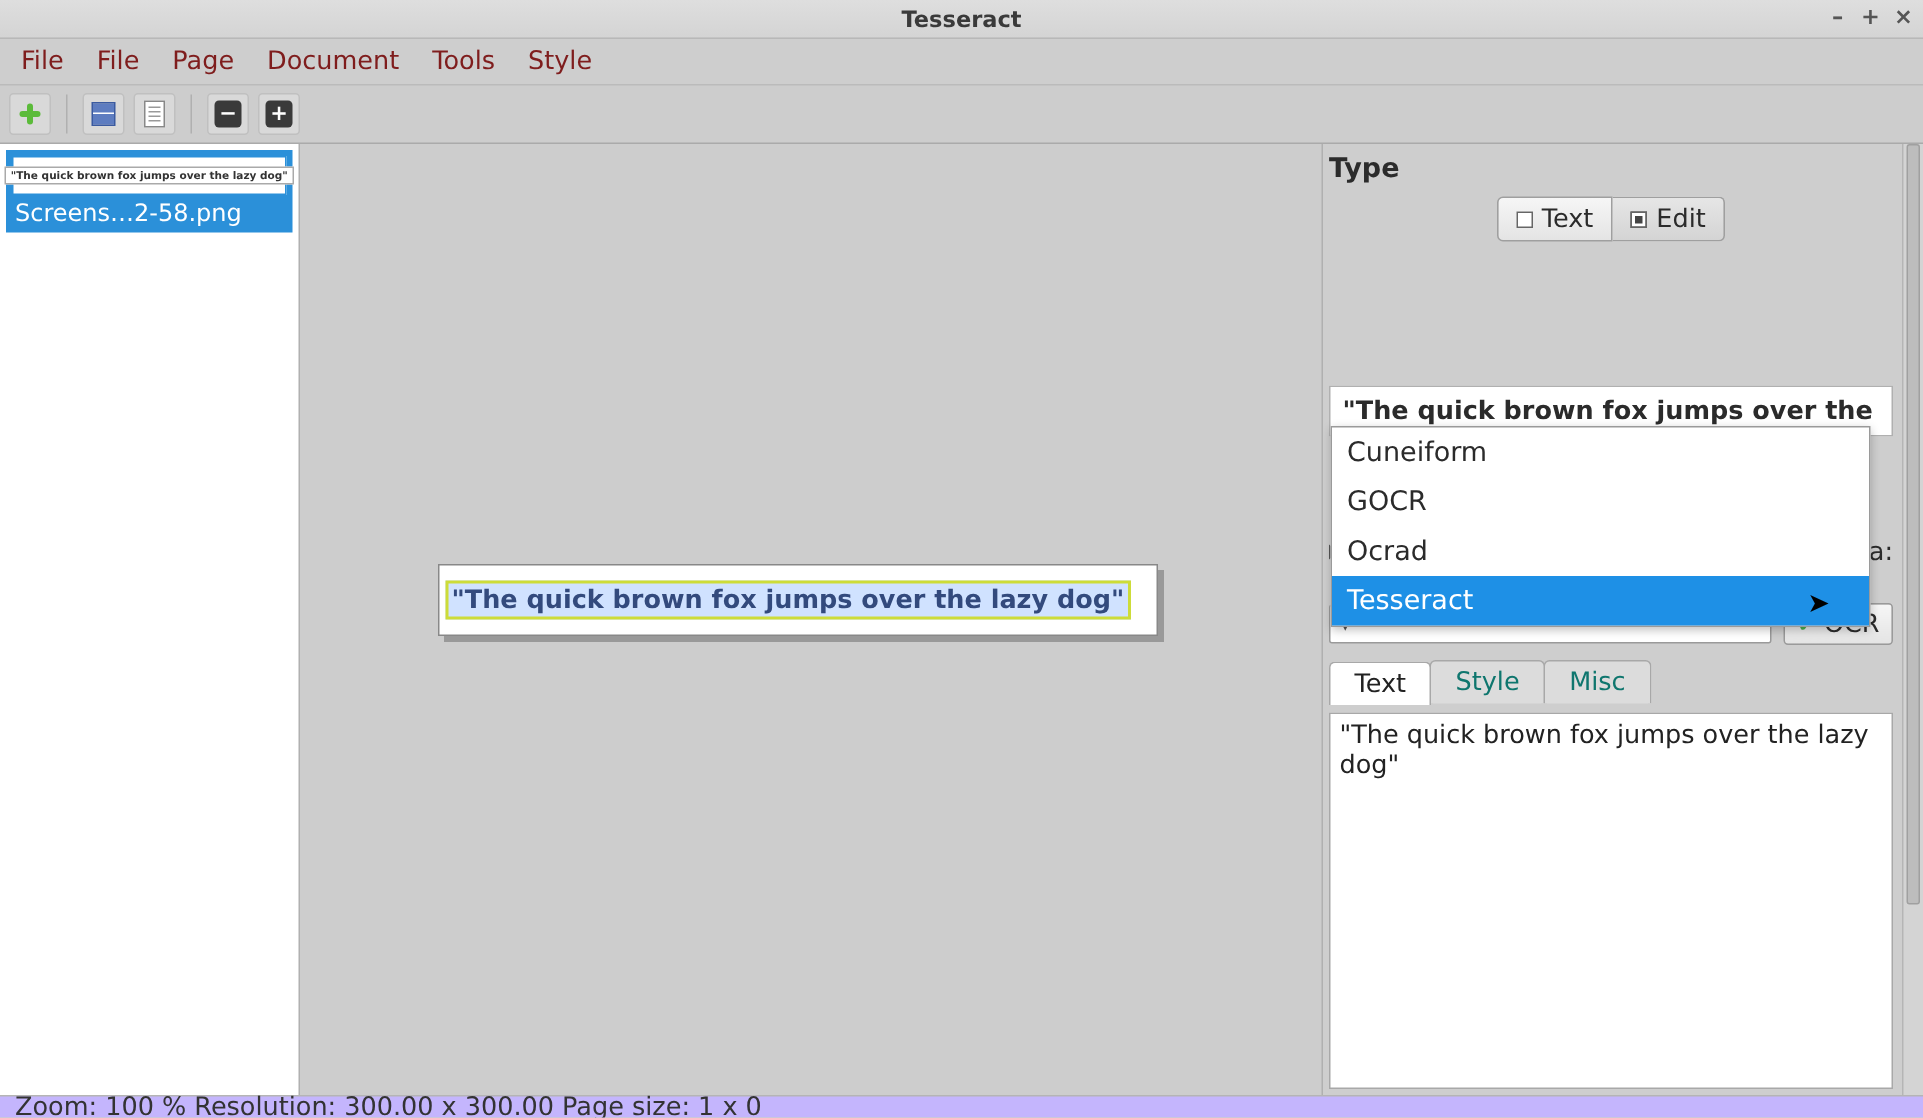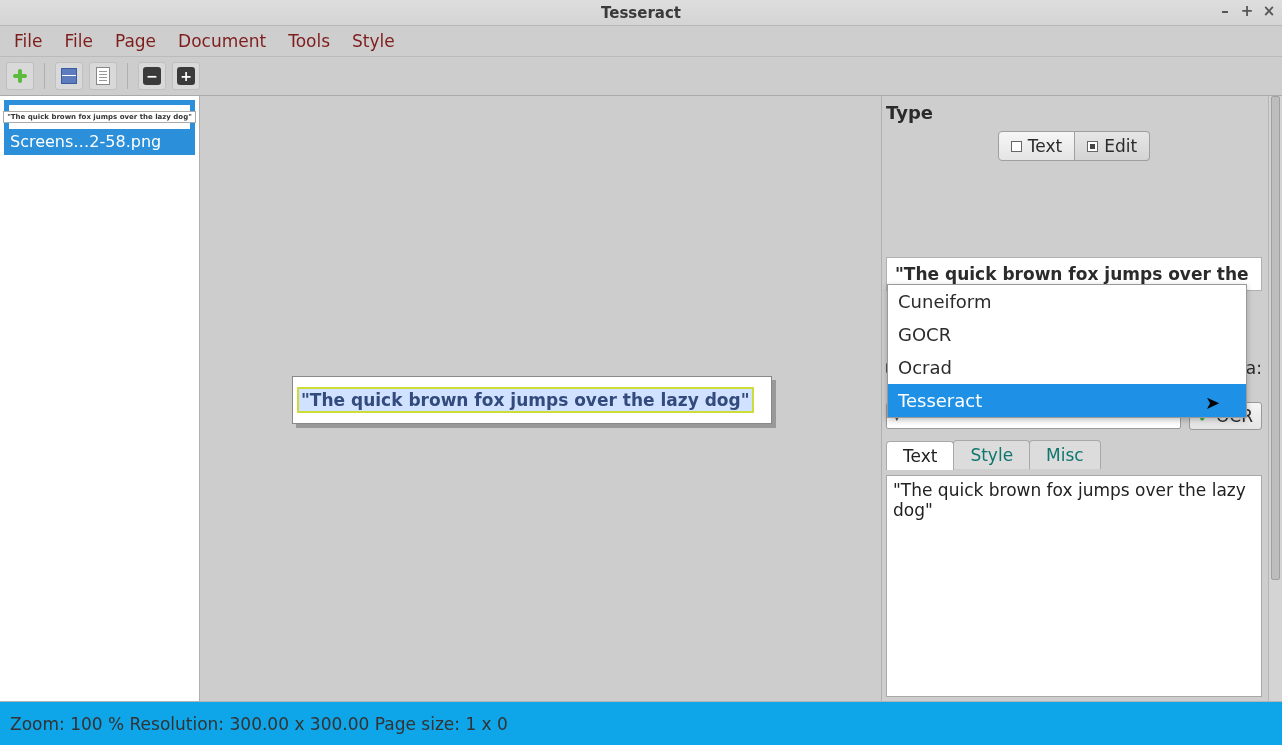--- a/index.html
+++ b/index.html
@@ -324,22 +324,22 @@
   }
   .textarea {
     flex:1;background:#fff;border:1px solid #a8a8a8;
     padding:4px 6px;font-size:17px;color:#222;
     min-height:100px;resize:none;outline:none;
     font-family:inherit;
   }
 
   
   .statusbar {
-    height: 44px;
-    background:#0ea5e9;
+    height: 15px;
+    background:#c4b5fd;
     border-top:1px solid #b5b5b5;
     display:flex;align-items:center;
     padding:0 10px;
     font-size:17px;color:#333;
   }
 </style>
 </head>
 <body>
 
 <div class="titlebar">

